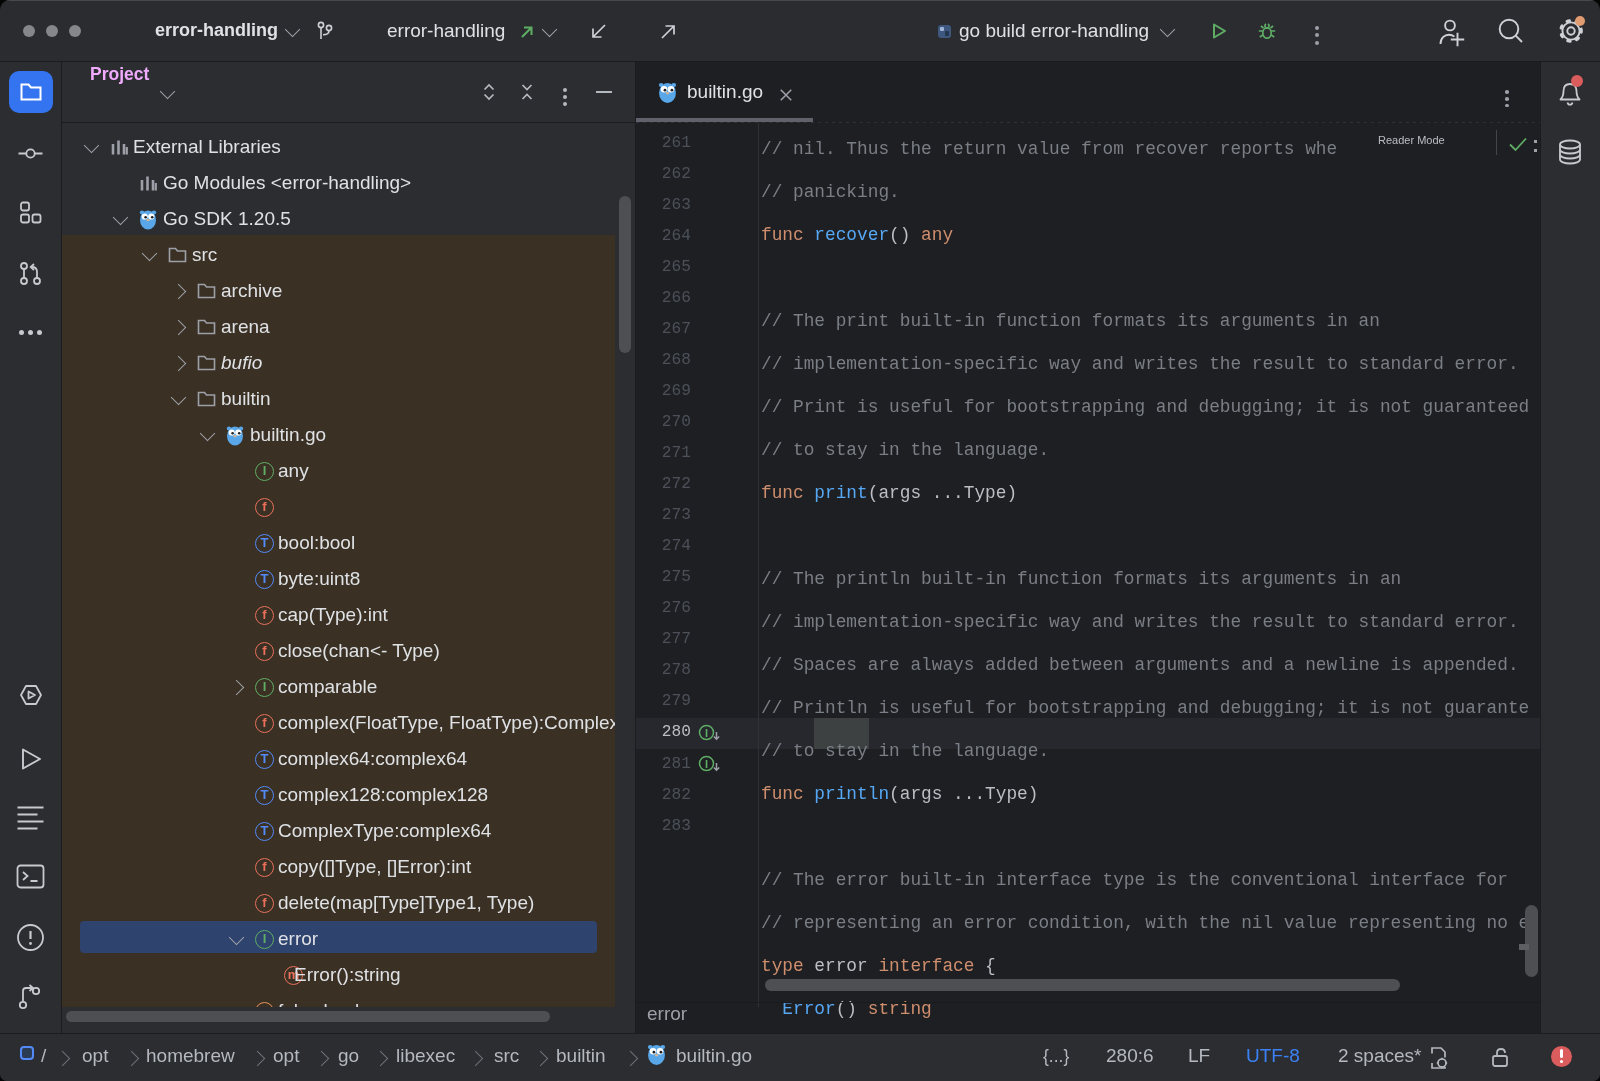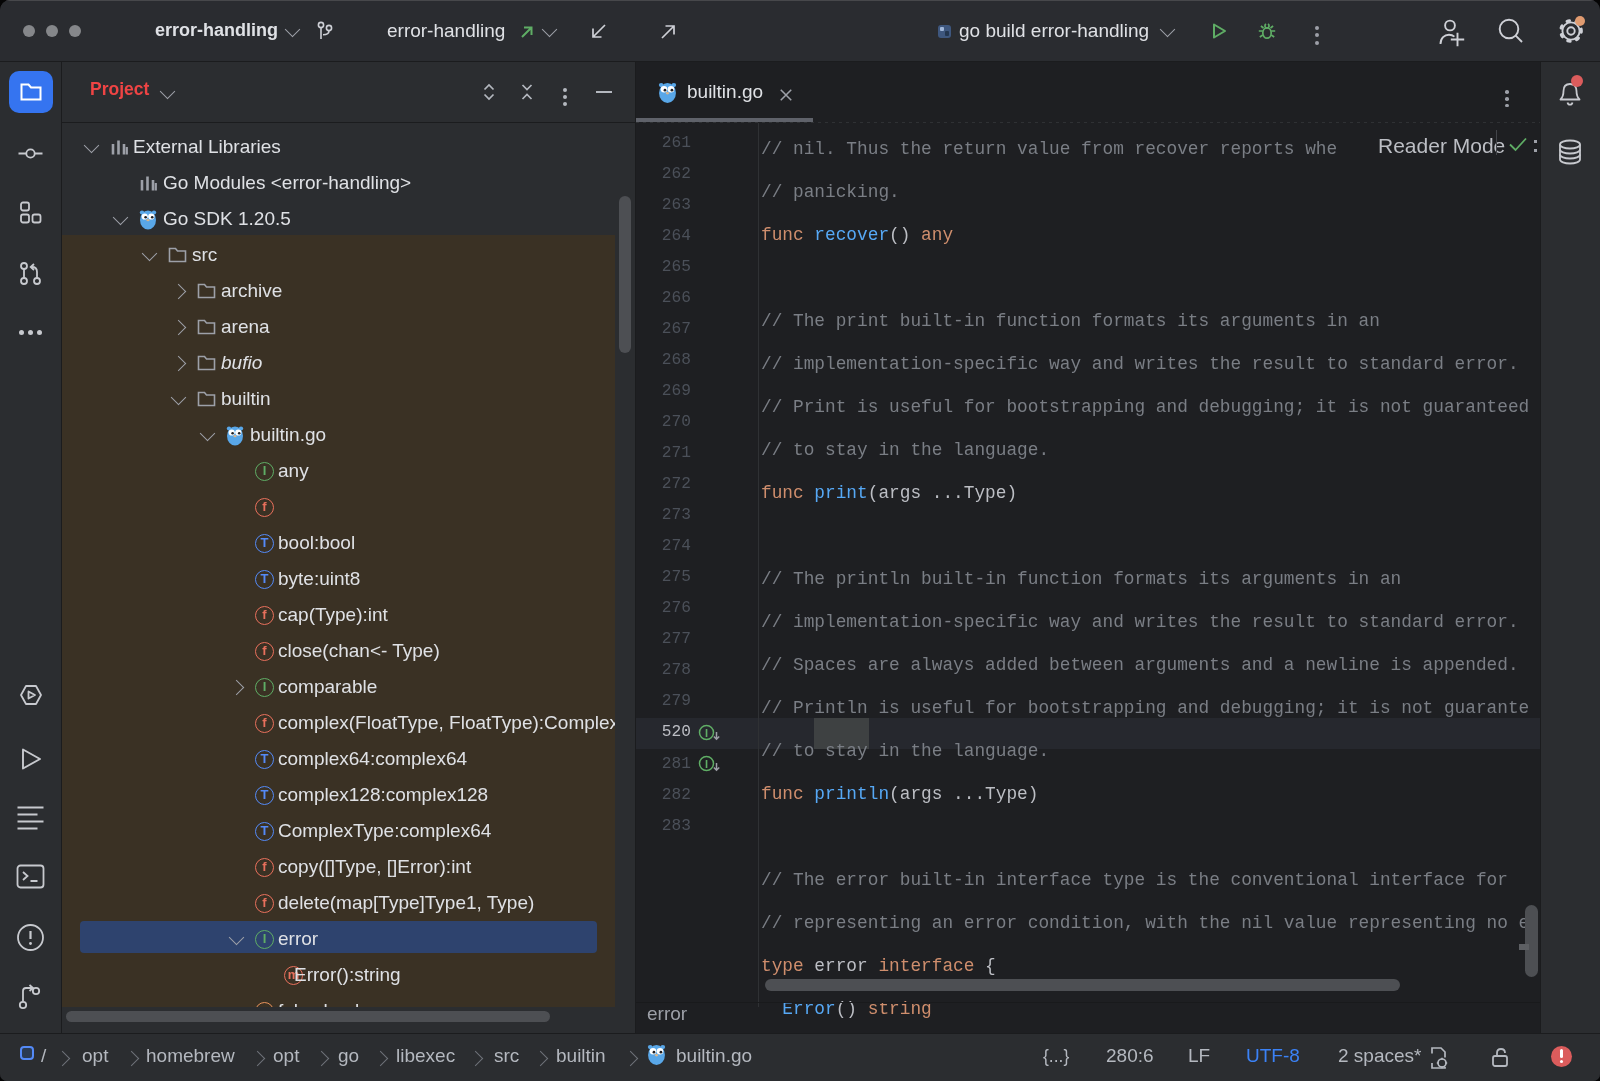--- a/index.html
+++ b/index.html
@@ -155,21 +155,21 @@
     <svg class="abs" style="left:15px;top:920px;" width="30" height="30" viewBox="0 0 30 30" fill="none" stroke="#c7c9ce" stroke-width="1.8">
       <circle cx="8" cy="23" r="3.2"></circle>
         <circle cx="21" cy="9" r="3.2"></circle>
       <path d="M8 19.8 V9 c0-2 1-3 3-3 h6"></path>
         <path d="M14.5 3 l3.5 3 -3.5 3"></path>
     </svg>
   </div>
 
   <div id="panel" class="abs">
 
-    <div class="abs" style="left:28px;top:17px;font-size:17.5px;font-weight:bold;color:#ef4444;">Project</div>
+    <div class="abs" style="left:28px;top:2px;font-size:17.5px;font-weight:bold;color:#f0abfc;">Project</div>
     <div class="chev d abs" style="left:100px;top:26px;"></div>
     <svg class="abs" style="left:417px;top:20px;" width="20" height="20" viewBox="0 0 20 20" fill="none" stroke="#b4b8bf" stroke-width="1.7">
       <path d="M5.5 7.5 L10 3 l4.5 4.5 M5.5 12.5 L10 17 l4.5-4.5"></path>
     </svg>
     <svg class="abs" style="left:455px;top:20px;" width="20" height="20" viewBox="0 0 20 20" fill="none" stroke="#b4b8bf" stroke-width="1.7">
       <path d="M5.5 3 L10 7.5 L14.5 3 M5.5 17 L10 12.5 l4.5 4.5"></path>
     </svg>
     <div class="abs" style="left:501px;top:23px;">
       <div style="width:4px;height:4px;border-radius:50%;background:#b4b8bf;margin:3px 0;"></div>
       <div style="width:4px;height:4px;border-radius:50%;background:#b4b8bf;margin:3px 0;"></div>
@@ -352,21 +352,21 @@
 270
 271
 272
 273
 274
 275
 276
 277
 278
 279
-<span style="color:#bcbec4">520</span>
+<span style="color:#bcbec4">280</span>
 281
 282
 283</div>
 
     <svg class="abs" style="left:62px;top:662px;" width="24" height="19" viewBox="0 0 24 19" fill="none">
       <circle cx="8.5" cy="8.5" r="7" stroke="#5fad65" stroke-width="1.5"></circle>
       <text x="8.5" y="12.6" fill="#5fad65" font-size="11" font-weight="bold" text-anchor="middle" font-family="Liberation Sans">I</text>
       <path d="M18.5 8 v7 M15.8 12.5 l2.7 2.7 2.7-2.7" stroke="#9da0a8" stroke-width="1.5"></path>
     </svg>
     <svg class="abs" style="left:62px;top:693px;" width="24" height="19" viewBox="0 0 24 19" fill="none">
@@ -393,21 +393,21 @@
 <span class="kw">func</span><span class="df"> </span><span class="fn">println</span><span class="df">(args ...Type)</span>
 
 <span class="cmt">// The error built-in interface type is the conventional interface for</span>
 <span class="cmt">// representing an error condition, with the nil value representing no e</span>
 <span class="kw">type</span><span class="df"> error </span><span class="kw">interface</span><span class="df"> {</span>
 <span class="df">  </span><span class="fn">Error</span><span class="df">() </span><span class="kw">string</span>
 <span class="df">}</span>
 </div>
 
     <div class="abs" style="left:730px;top:68px;width:174px;height:32px;background:#1e1f22;"></div>
-    <div class="abs" style="left:742px;top:72px;font-size:21px;color:#bcbec4;">Reader Mode</div>
+    <div class="abs" style="left:742px;top:72px;font-size:11px;color:#bcbec4;">Reader Mode</div>
     <div class="abs" style="left:860px;top:68px;width:1px;height:25px;background:#43454a;"></div>
     <svg class="abs" style="left:871px;top:72px;" width="22" height="20" viewBox="0 0 22 20" fill="none" stroke="#5fad65" stroke-width="1.8">
       <path d="M3 10.5 L8.5 16 L19 4.5"></path>
     </svg>
     <div class="abs" style="left:898px;top:78px;width:3px;height:3px;background:#9da0a8;"></div>
     <div class="abs" style="left:898px;top:87px;width:3px;height:3px;background:#9da0a8;"></div>
 
     <div class="thumb" style="left:889px;top:843px;width:13px;height:72px;"></div>
     <div class="abs" style="left:883px;top:882px;width:10px;height:6px;background:#5d5f63;"></div>
     <div class="thumb" style="left:129px;top:917px;width:635px;height:12px;border-radius:6px;"></div>

